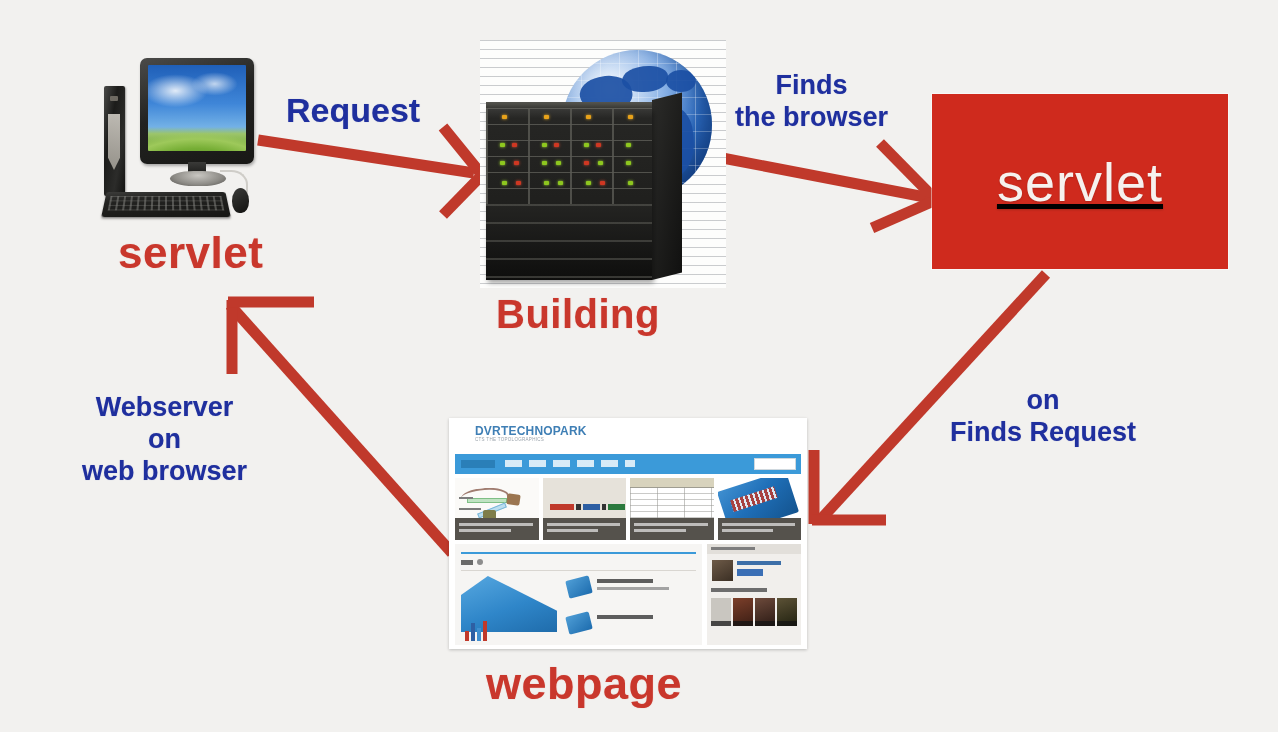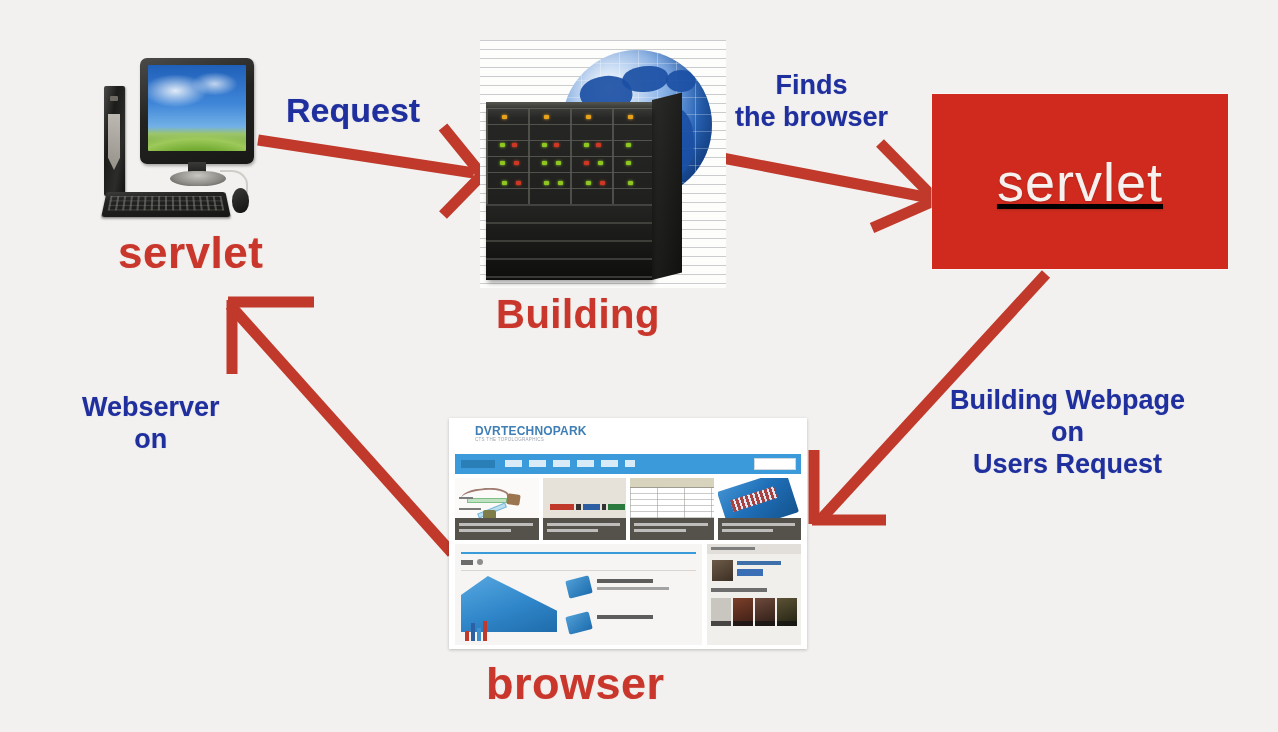--- a/index.html
+++ b/index.html
@@ -447,28 +447,28 @@
   </div>
 
   <div class="flow-label" style="left:286px; top:90px; font-size:34px;">Request</div>
 
   <div class="flow-label" style="left:735px; top:70px; font-size:27px;">
     <div>Finds</div>
     <div>the browser</div>
   </div>
 
   <div class="flow-label" style="left:950px; top:385px; font-size:27px;">
-    <div>Building Webpage</div>
     <div>on</div>
-    <div>Users Request</div>
+    <div>Finds Request</div>
   </div>
 
   <div class="flow-label" style="left:82px; top:392px; font-size:27px;">
     <div>Webserver</div>
     <div>on</div>
+    <div>web browser</div>
   </div>
 
   <div class="abs" id="webpage-shot">
 
     <div class="wp-header">
       <div class="wp-logo">DVRTECHNOPARK</div>
       <div class="wp-tagline">CTS THE TOPOLOGRAPHICS</div>
     </div>
 
     <div class="wp-nav">
@@ -553,15 +553,15 @@
         <div class="wp-side-faces">
           <span class="f1"></span>
           <span class="f2"></span>
           <span class="f3"></span>
           <span class="f4"></span>
         </div>
       </div>
     </div>
   </div>
 
-  <div class="node-label" style="left:486px; top:658px; font-size:45px;">browser</div>
+  <div class="node-label" style="left:486px; top:658px; font-size:45px;">webpage</div>
 
 </div>
 
 </body></html>

